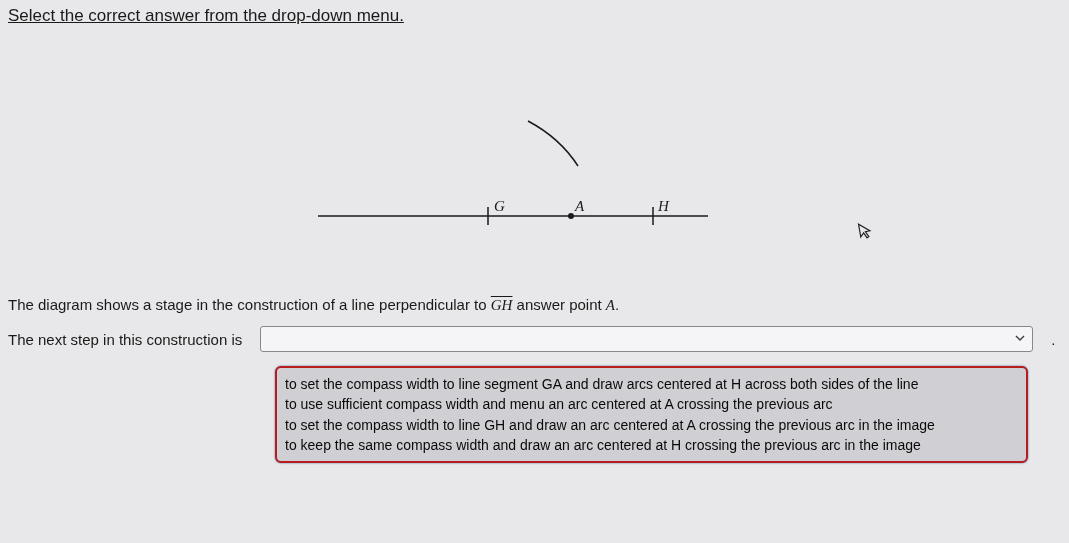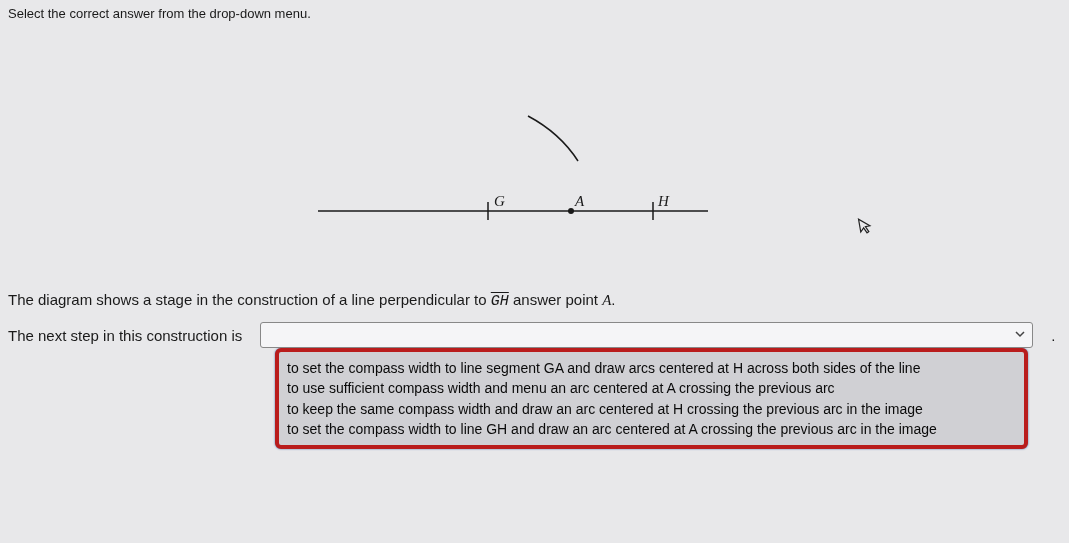--- a/index.html
+++ b/index.html
@@ -7,22 +7,23 @@
       font-family: Arial, sans-serif;
       font-size: 15px;
       color: #1a1a1a;
       background: #e8e8ea;
       width: 1069px;
       height: 543px;
       position: relative;
       padding: 6px 0 0 8px;
     }
     .instruction {
-      font-size: 13px;
+      font-size: 17px;
       margin-bottom: 20px;
+      text-decoration: underline;
     }
     .diagram-container {
       position: relative;
       width: 100%;
       height: 240px;
     }
     .diagram-svg {
       position: absolute;
       left: 280px;
       top: 20px;
@@ -35,49 +36,50 @@
       color: #222;
       transform: rotate(-10deg);
     }
     .description {
       font-size: 15px;
       margin: 10px 0 12px 0;
     }
     .overline {
       text-decoration: overline;
       font-style: italic;
-      font-family: Liberation Mono, monospace;
+      font-family: Liberation Serif, serif;
     }
     .italic {
       font-style: italic;
       font-family: 'Times New Roman', serif;
     }
     .dropdown-row {
       display: flex;
       align-items: center;
       gap: 18px;
+      margin-bottom: 14px;
     }
     .dropdown {
       flex: 0 0 auto;
       width: 773px;
       height: 26px;
       border: 1px solid #888;
       background: #f5f5f7;
       display: flex;
       align-items: center;
       justify-content: flex-end;
       padding: 0 6px;
       font-size: 13px;
       color: #444;
       border-radius: 3px;
     }
     .options-box {
       margin-left: 267px;
       width: 753px;
-      border: 4px solid #b91c1c;
+      border: 2px solid #b91c1c;
       border-radius: 6px;
       background: #d0d0d4;
       padding: 6px 8px 6px 8px;
       box-shadow: 0 0 2px #3a6aa8;
     }
     .option-item {
       font-size: 14px;
       line-height: 1.45;
       color: #0a0a0a;
     }
@@ -127,15 +129,15 @@
           <path d="M2 4 L6 8 L10 4" stroke="#444" stroke-width="1.5" fill="none"></path>
         </svg>
     </span>
   </div>
   <span class="period">.</span>
 </div>
 
 <div class="options-box">
   <div class="option-item">to set the compass width to line segment GA and draw arcs centered at H across both sides of the line</div>
   <div class="option-item">to use sufficient compass width and menu an arc centered at A crossing the previous arc</div>
+  <div class="option-item">to set the compass width to line GH and draw an arc centered at A crossing the previous arc in the image</div>
   <div class="option-item">to keep the same compass width and draw an arc centered at H crossing the previous arc in the image</div>
-  <div class="option-item">to set the compass width to line GH and draw an arc centered at A crossing the previous arc in the image</div>
 </div>
 
 </body></html>

